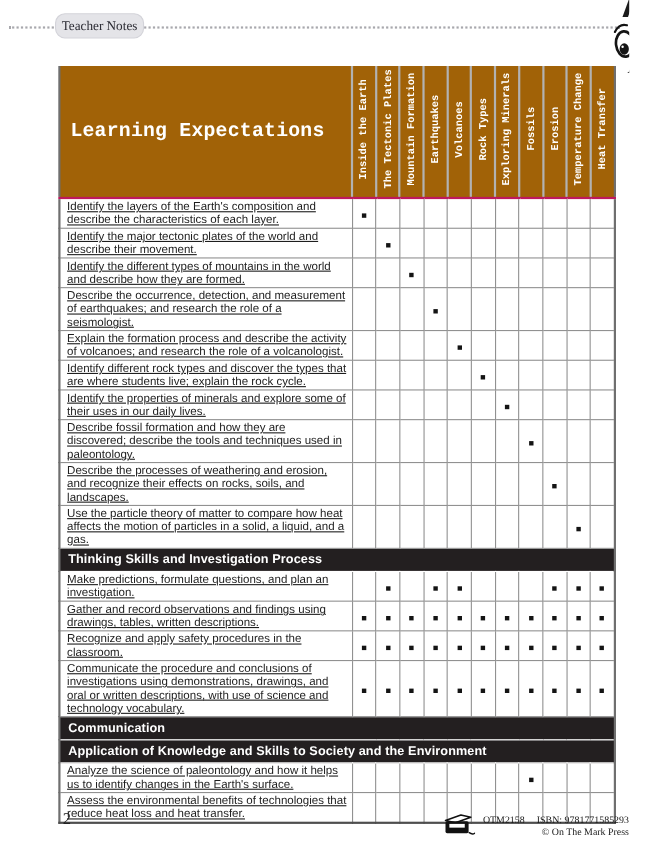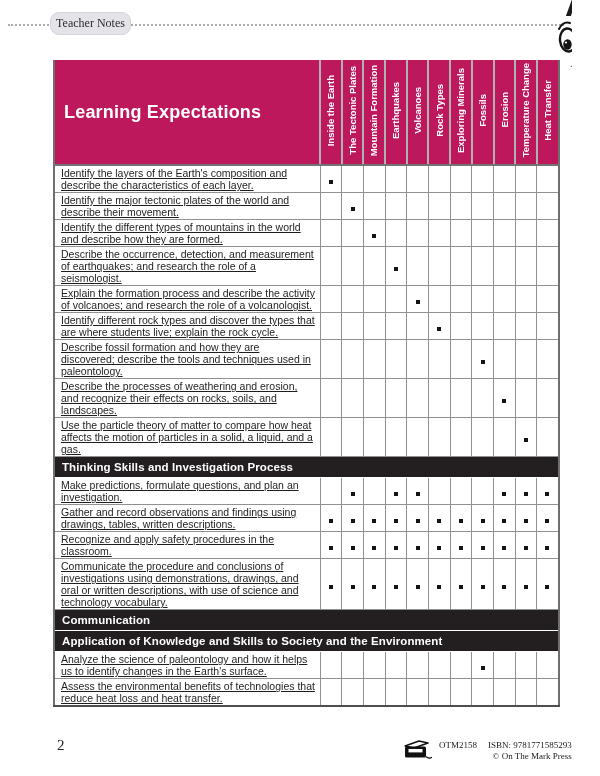--- a/index.html
+++ b/index.html
@@ -15,21 +15,21 @@
   .title-row { position:absolute; top:0; left:0; width:600px; height:60px;
     display:flex; align-items:flex-end; justify-content:center;flex-direction:column; }
   .title-word { font-weight:800; font-size:35px; letter-spacing:-1px; color:#1b1b1b; line-height:0.82; }
   .eye-stack { display:flex; flex-direction:column; align-items:center; width:46px; margin:0 1px; }
   .eye-stack .mid-letter { font:italic 15px "Liberation Serif",serif; color:#1b1b1b; line-height:1; margin-top:-2px; }
 
   
   table.matrix { position:absolute; left:53px; top:60px; width:505px;
     border-collapse:collapse; table-layout:fixed;
     border-left:2px solid #6f6f6f; border-right:2px solid #6f6f6f; border-bottom:2px solid #4e4e4e; }
-  tr.header th { background:#be185d; border-bottom:2px solid #737373; }
+  tr.header th { background:#a16207; border-bottom:2px solid #be185d;font-family:Liberation Mono, monospace; }
   th.corner { height:98px; text-align:left; vertical-align:middle; padding-left:9px;
     color:#fff; font-size:18px; font-weight:bold; letter-spacing:0.2px; }
   th.colhead { vertical-align:middle; text-align:center; border-left:2px solid #b2b2b2; }
   th.colhead span { writing-mode:vertical-rl; transform:rotate(180deg); display:inline-block;
     color:#fff; font-weight:bold; font-size:9.5px; white-space:nowrap; line-height:1; padding:3px 0; }
   td.section { background:#231f20; color:#fff; font-weight:bold; font-size:11.5px;
     padding:4px 4px 4px 7px; border-top:1px solid #fff; border-bottom:1px solid #fff; letter-spacing:0.1px; }
   td.desc { border:1px solid #919191; font-size:10.5px; line-height:12px; color:#1e1e1e;
     padding:1px 4px 1px 6px; background:#fff;text-decoration:underline; }
   td.cell { border:1px solid #919191; text-align:center; vertical-align:middle; background:#fff; }
@@ -180,20 +180,34 @@
           <td class="cell"></td>
           <td class="cell"></td>
           <td class="cell"><span class="dot"></span></td>
           <td class="cell"></td>
           <td class="cell"></td>
           <td class="cell"></td>
           <td class="cell"></td>
           <td class="cell"></td>
         </tr>
         <tr>
+          <td class="desc">Identify the properties of minerals and explore some of their uses in our daily lives.</td>
+          <td class="cell"></td>
+          <td class="cell"></td>
+          <td class="cell"></td>
+          <td class="cell"></td>
+          <td class="cell"></td>
+          <td class="cell"></td>
+          <td class="cell"><span class="dot"></span></td>
+          <td class="cell"></td>
+          <td class="cell"></td>
+          <td class="cell"></td>
+          <td class="cell"></td>
+        </tr>
+        <tr>
           <td class="desc">Describe fossil formation and how they are discovered; describe the tools and techniques used in paleontology.</td>
           <td class="cell"></td>
           <td class="cell"></td>
           <td class="cell"></td>
           <td class="cell"></td>
           <td class="cell"></td>
           <td class="cell"></td>
           <td class="cell"></td>
           <td class="cell"><span class="dot"></span></td>
           <td class="cell"></td>

